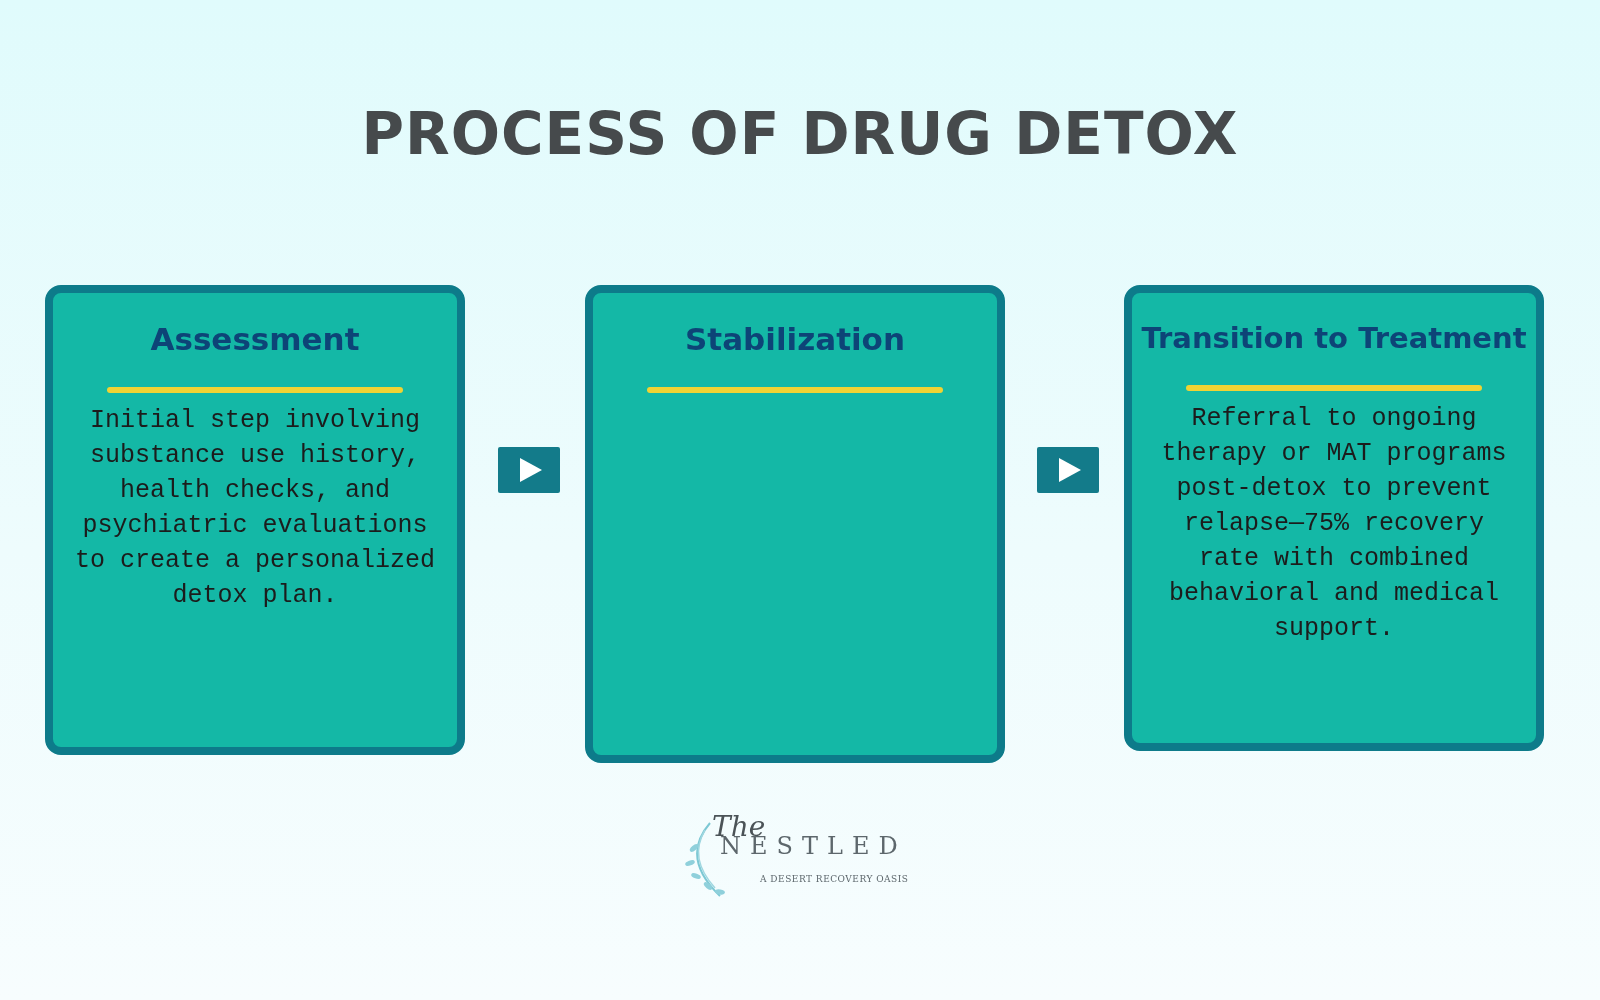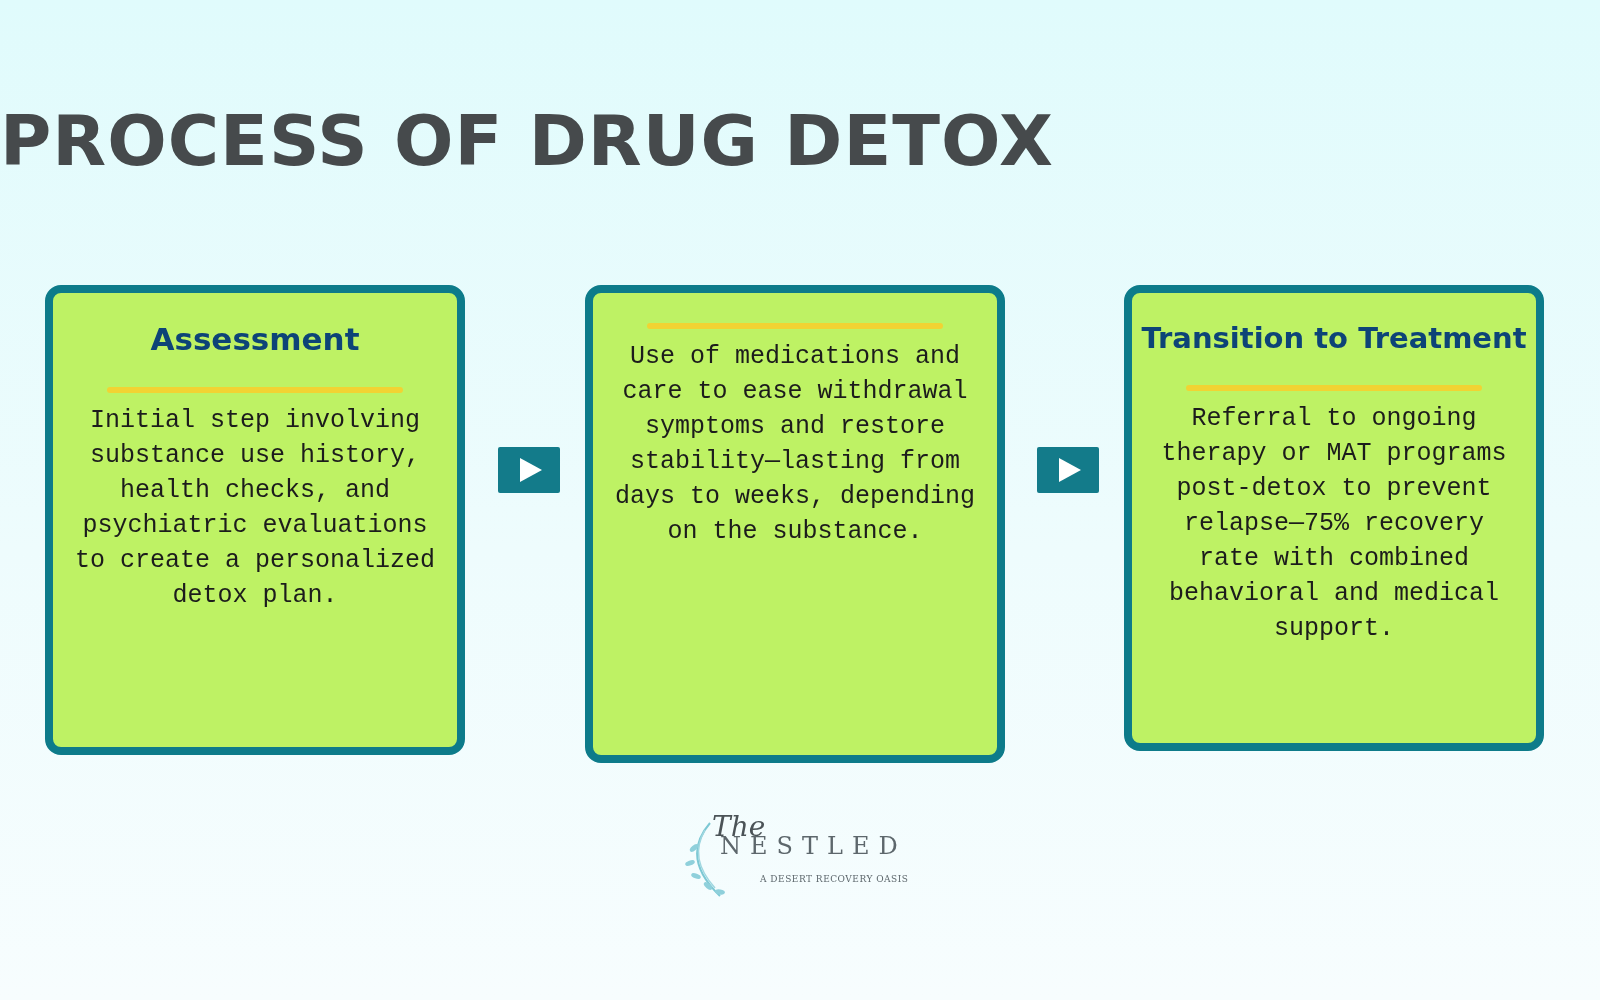--- a/index.html
+++ b/index.html
@@ -4,27 +4,27 @@
   <style>
     * { box-sizing: border-box; margin: 0; padding: 0; }
     html, body { width: 1600px; height: 1000px; overflow: hidden; }
     body {
       background: linear-gradient(180deg, #e0fbfc 0%, #eefcfd 55%, #f7fdfe 100%);
       font-family: "DejaVu Sans", sans-serif;
       position: relative;
     }
     .title {
       position: absolute; top: 100px; left: 0; width: 1600px;
-      font-size: 70px; font-weight: bold;
+      text-align: center; font-size: 58px; font-weight: bold;
       color: #464a4c; letter-spacing: 1px;
     }
     .card {
       position: absolute; top: 285px; width: 420px;
       border: 8px solid #0d7b8a; border-radius: 16px;
-      background: #bef264;
+      background: #14b8a6;
       display: flex; flex-direction: column; align-items: center;
     }
     .card h2 {
       margin-top: 28px; font-size: 31px; font-weight: bold; color: #0d4477;
       text-align: center; white-space: nowrap;
       font-family: "DejaVu Sans", sans-serif;
     }
     .card .rule {
       margin-top: 30px; width: 296px; height: 6px; border-radius: 3px; background: #f1d333;
     }
@@ -72,22 +72,22 @@
   <h2>Assessment</h2>
   <div class="rule"></div>
   <p>Initial step involving substance use history, health checks, and psychiatric evaluations to create a personalized detox plan.</p>
 </div>
 
 <div class="arrow" id="a1">
     <div class="tri"></div>
   </div>
 
 <div class="card" id="c2">
+  <h2>Stabilization</h2>
   <div class="rule"></div>
-  <p>Use of medications and care to ease withdrawal symptoms and restore stability—lasting from days to weeks, depending on the substance.</p>
 </div>
 
 <div class="arrow" id="a2">
     <div class="tri"></div>
   </div>
 
 <div class="card" id="c3">
   <h2>Transition to Treatment</h2>
   <div class="rule"></div>
   <p>Referral to ongoing therapy or MAT programs post-detox to prevent relapse—75% recovery rate with combined behavioral and medical support.</p>

